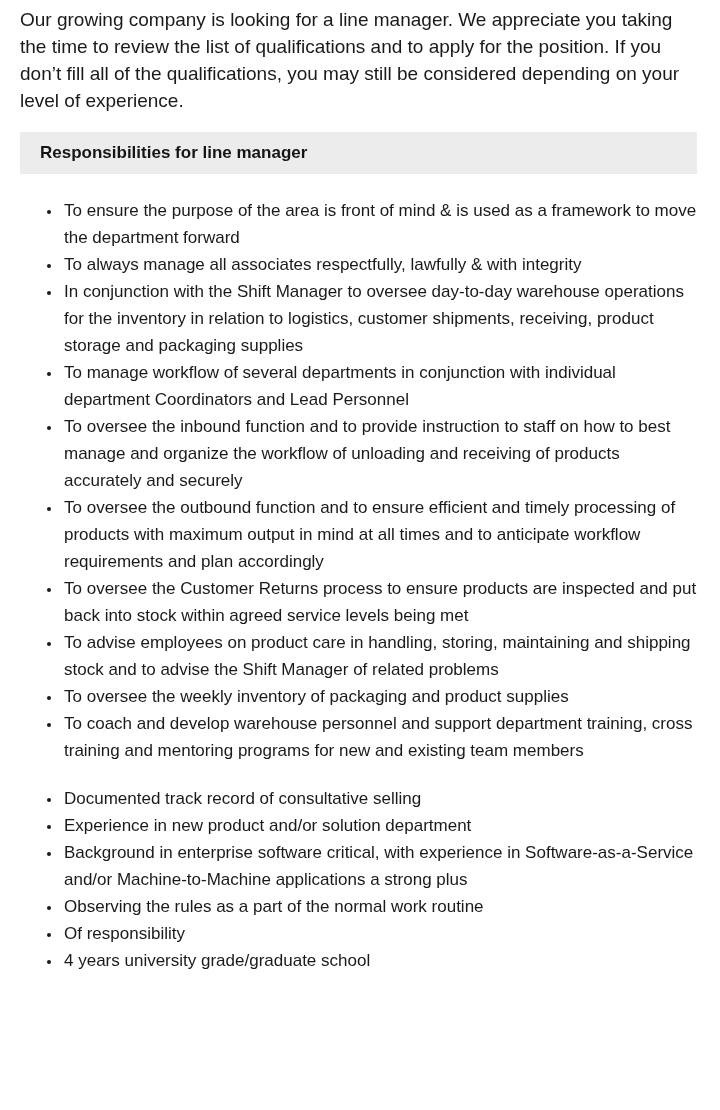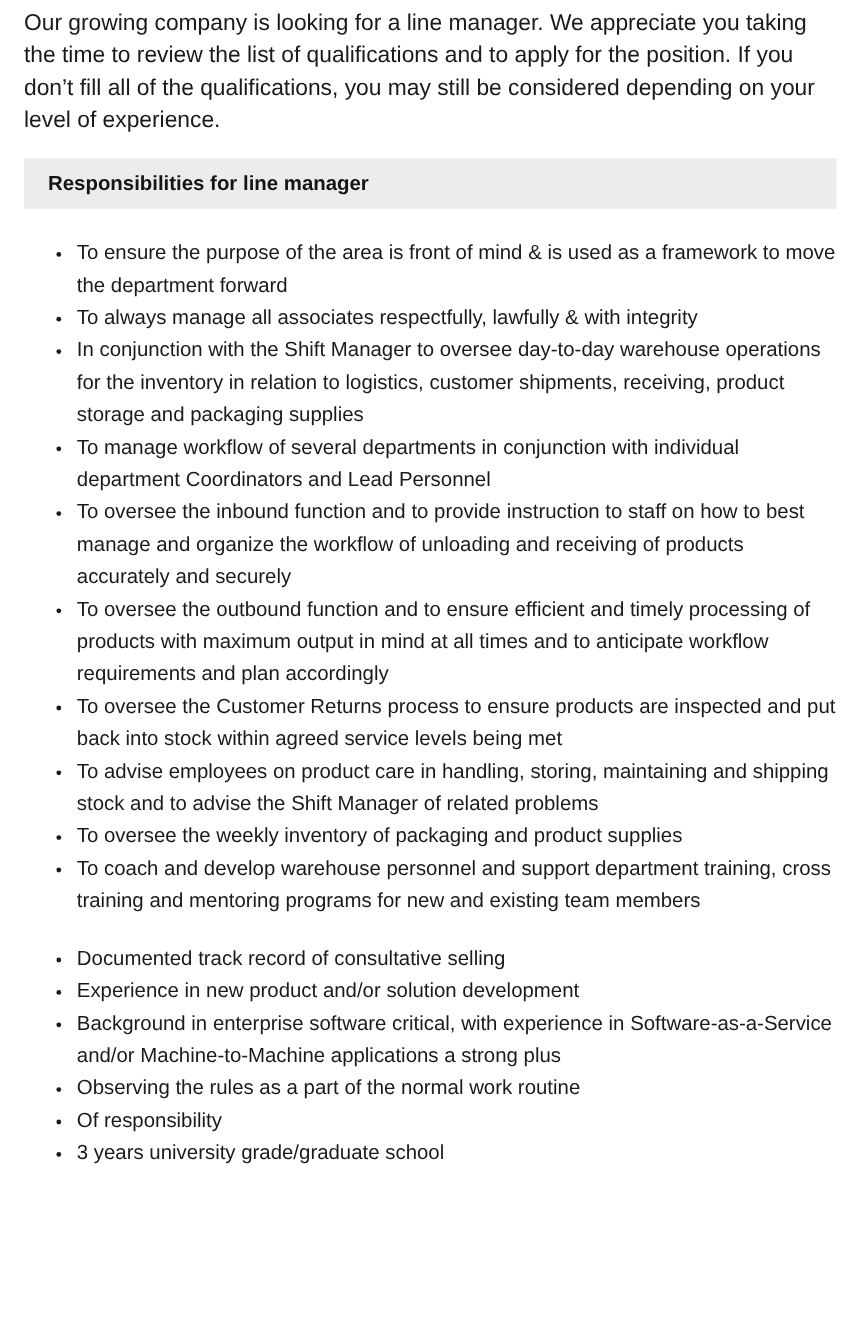--- a/index.html
+++ b/index.html
@@ -94,24 +94,24 @@
       <li>To oversee the weekly inventory of packaging and product supplies</li>
 
       <li>To coach and develop warehouse personnel and support department training, cross training and mentoring programs for new and existing team members</li>
     </ul>
 
 
   <ul class="bullet-list">
 
       <li>Documented track record of consultative selling</li>
 
-      <li>Experience in new product and/or solution development</li>
+      <li>Experience in new product and/or solution department</li>
 
       <li>Background in enterprise software critical, with experience in Software-as-a-Service and/or Machine-to-Machine applications a strong plus</li>
 
       <li>Observing the rules as a part of the normal work routine</li>
 
       <li>Of responsibility</li>
 
-      <li>3 years university grade/graduate school</li>
+      <li>4 years university grade/graduate school</li>
     </ul>
 
 </div>
 
 </body></html>

